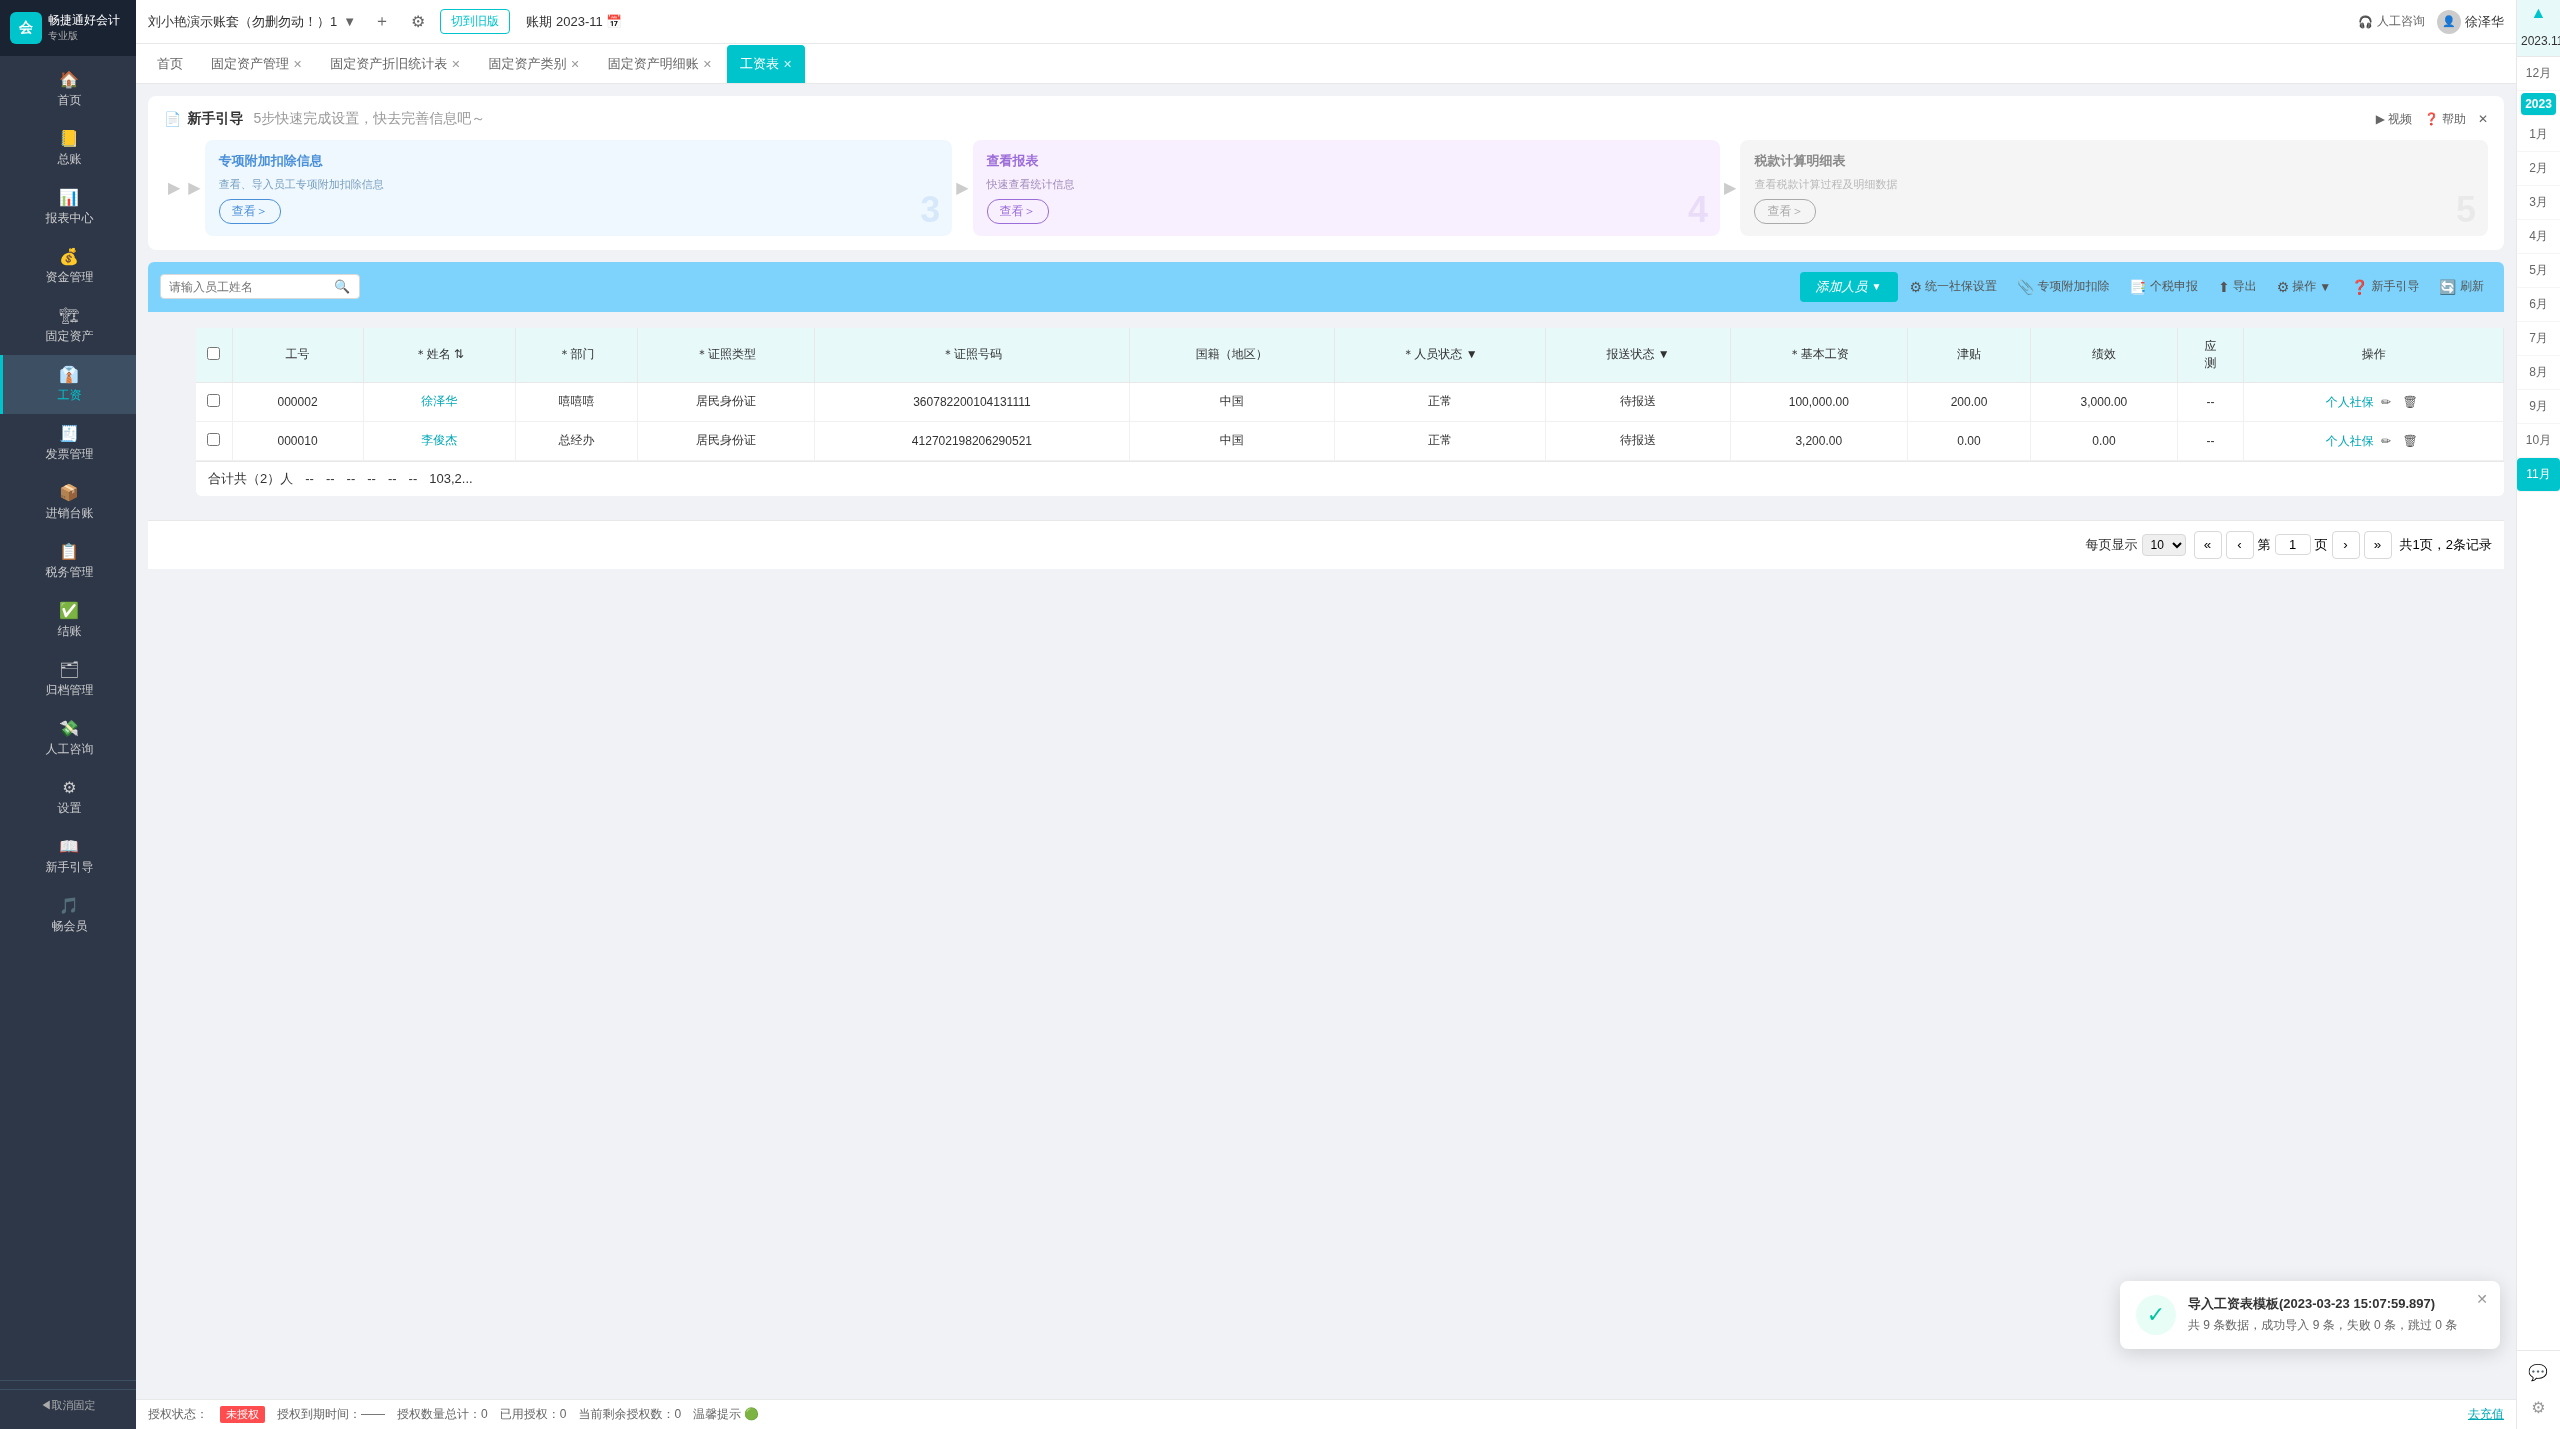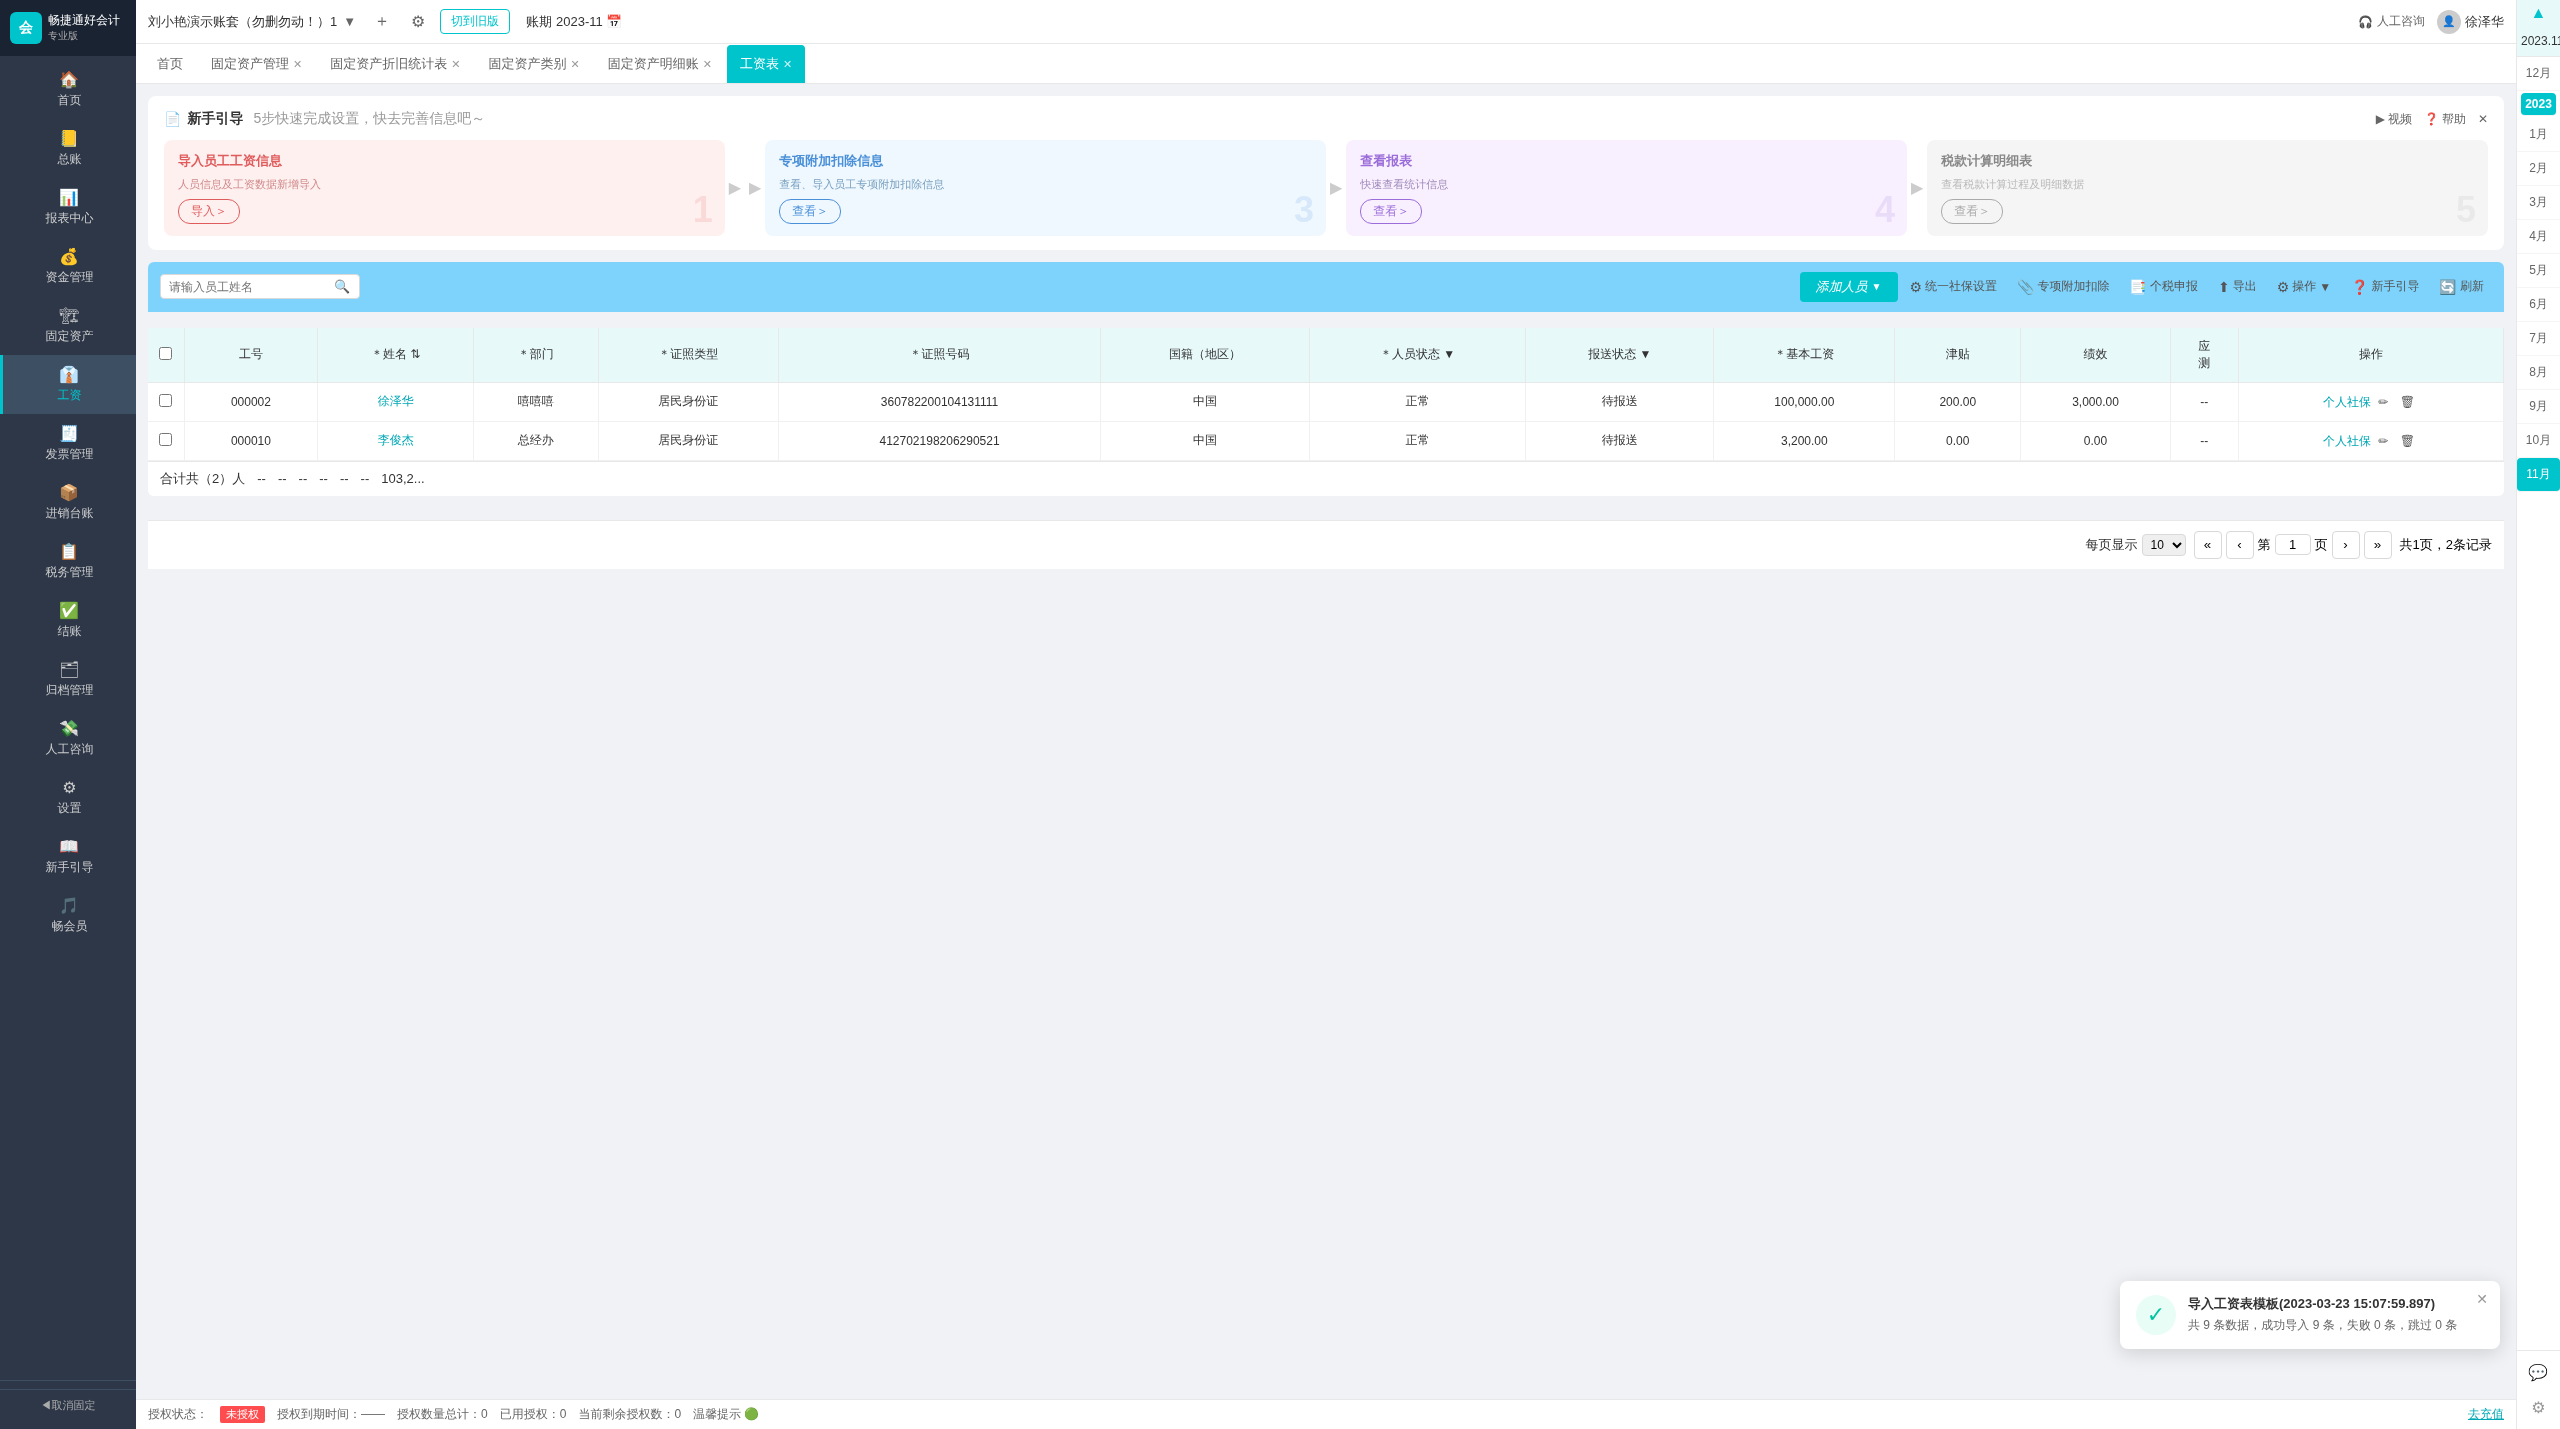--- a/index.html
+++ b/index.html
@@ -194,20 +194,21 @@
       padding: 5px 8px; border-radius: 4px; cursor: pointer;
       font-size: 12px; color: #555; border: none; background: transparent;
     }
     .toolbar-action-icon { font-size: 14px; }
 
     
     .table-wrap {
       background: #fff;
       border-radius: 0 0 6px 6px;
       overflow: auto;
+      margin-left: 48px;
     }
     table { width: 100%; border-collapse: collapse; font-size: 13px; }
     thead tr { background: #e8f9fa; }
     th {
       padding: 10px 8px; text-align: center;
       font-weight: 500; color: #333; border-bottom: 1px solid #e8e8e8;
       border-right: 1px solid #e8e8e8; white-space: nowrap; font-size: 12px;
     }
     td {
       padding: 10px 8px; text-align: center;
@@ -472,26 +473,20 @@
           </div>
           <div class="guide-control-btn">
             <span>❓</span>
             <span>帮助</span>
           </div>
           <div class="guide-control-btn">✕</div>
         </div>
       </div>
       <div class="guide-steps">
 
-      <div class="guide-step step-pink">
-    <div class="guide-step-title">导入员工工资信息</div>
-    <div class="guide-step-desc">人员信息及工资数据新增导入</div>
-    <button class="guide-step-btn">导入＞</button>
-    <div class="guide-step-num">1</div>
-  </div>
           <div class="step-arrow">▶</div>
           <div class="step-arrow">▶</div>
           <div class="guide-step step-blue">
     <div class="guide-step-title">专项附加扣除信息</div>
     <div class="guide-step-desc">查看、导入员工专项附加扣除信息</div>
     <button class="guide-step-btn">查看＞</button>
     <div class="guide-step-num">3</div>
   </div>
           <div class="step-arrow">▶</div>
           <div class="guide-step step-purple">

